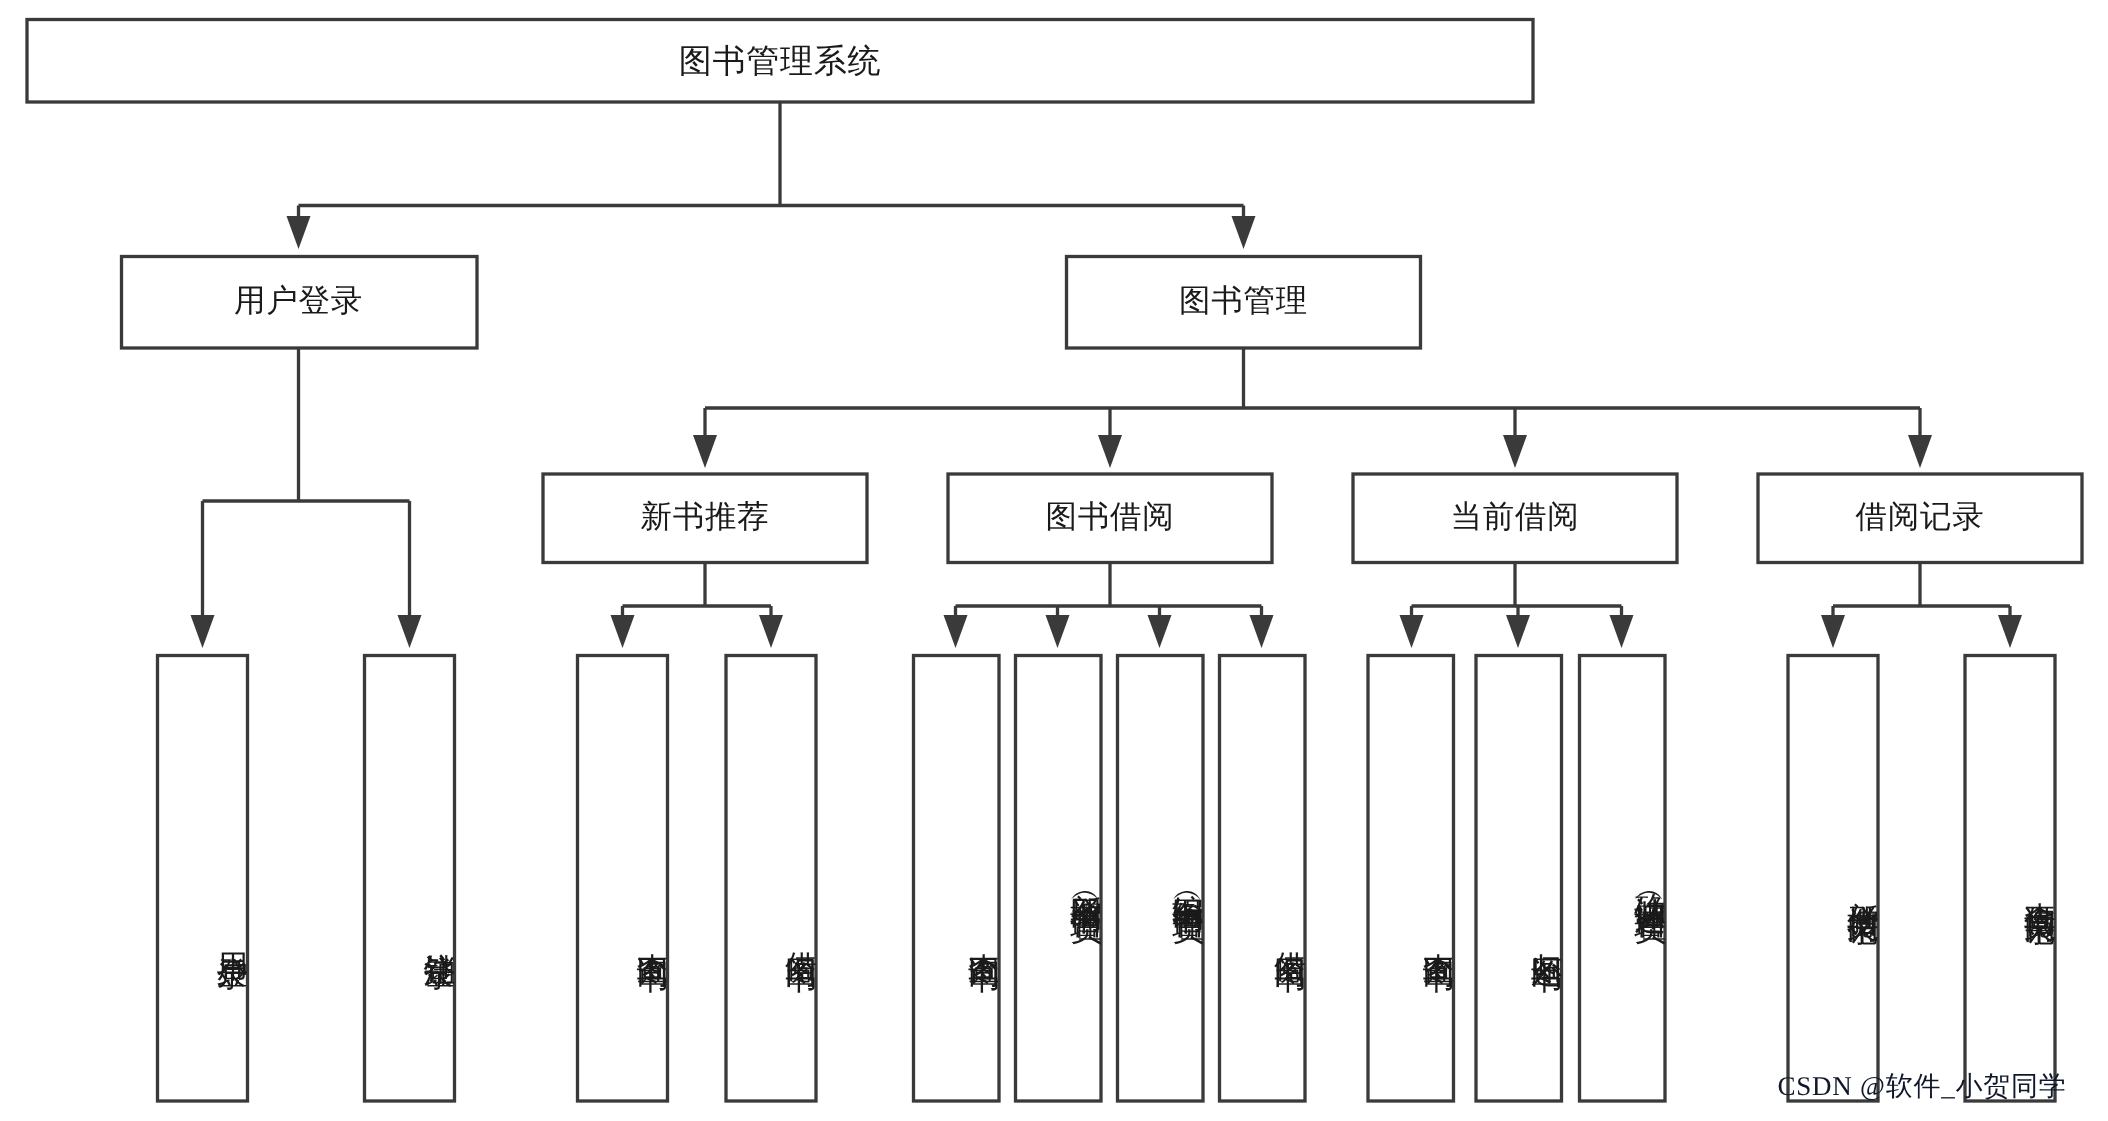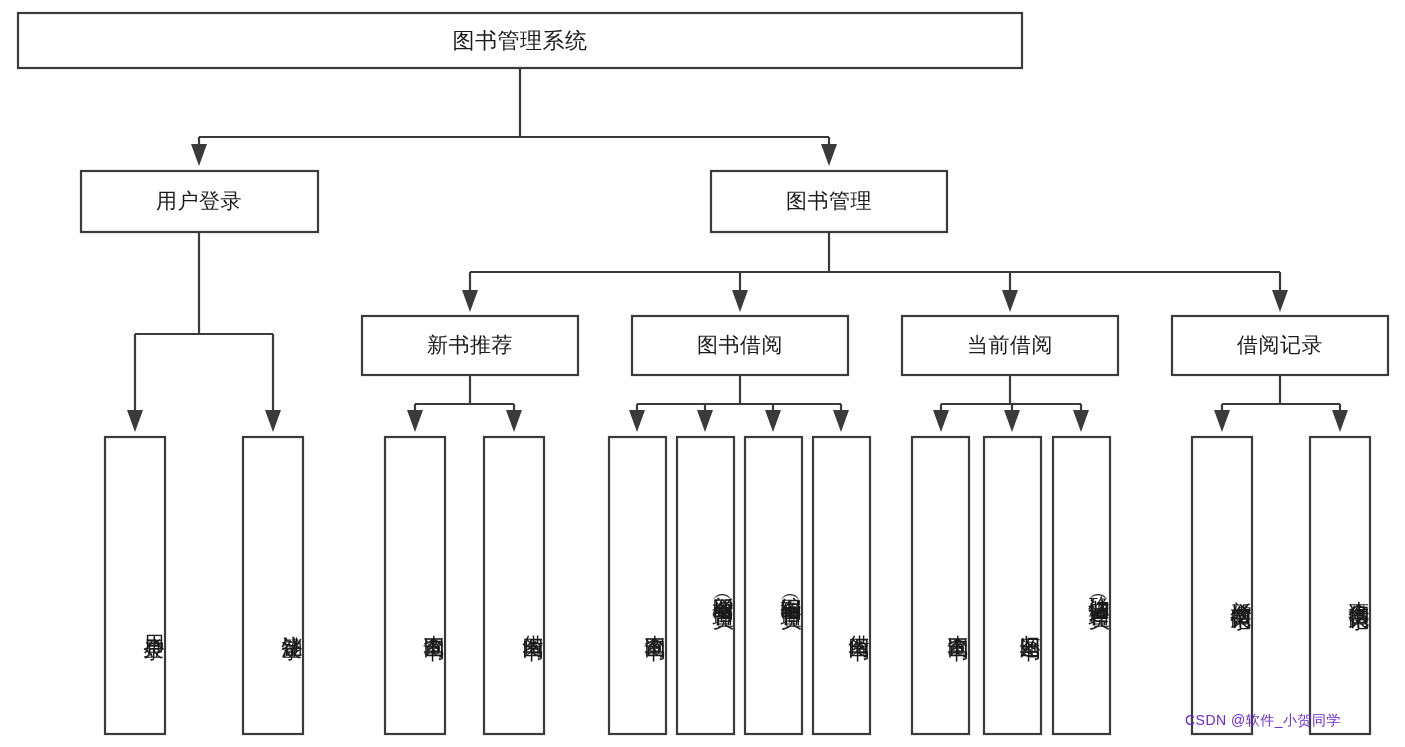--- a/index.html
+++ b/index.html
@@ -64,23 +64,23 @@
     line-height: 1;
     letter-spacing: 2px;
     display: flex;
     align-items: flex-start;
     justify-content: center;
     white-space: nowrap;
     pointer-events: none;
   }
   .watermark {
     position: absolute;
-    font-family: Liberation Sans, sans-serif;
-    font-size: 14px;
-    color: #6d28d9;
+    font-family: Liberation Serif, serif;
+    font-size: 18px;
+    color: #0f172a;
     white-space: nowrap;
     left: 1185px;
     top: 712px;
     letter-spacing: 0.5px;
   }
 </style>
 </head>
 <body>
 
 <div id="diagram-root">

